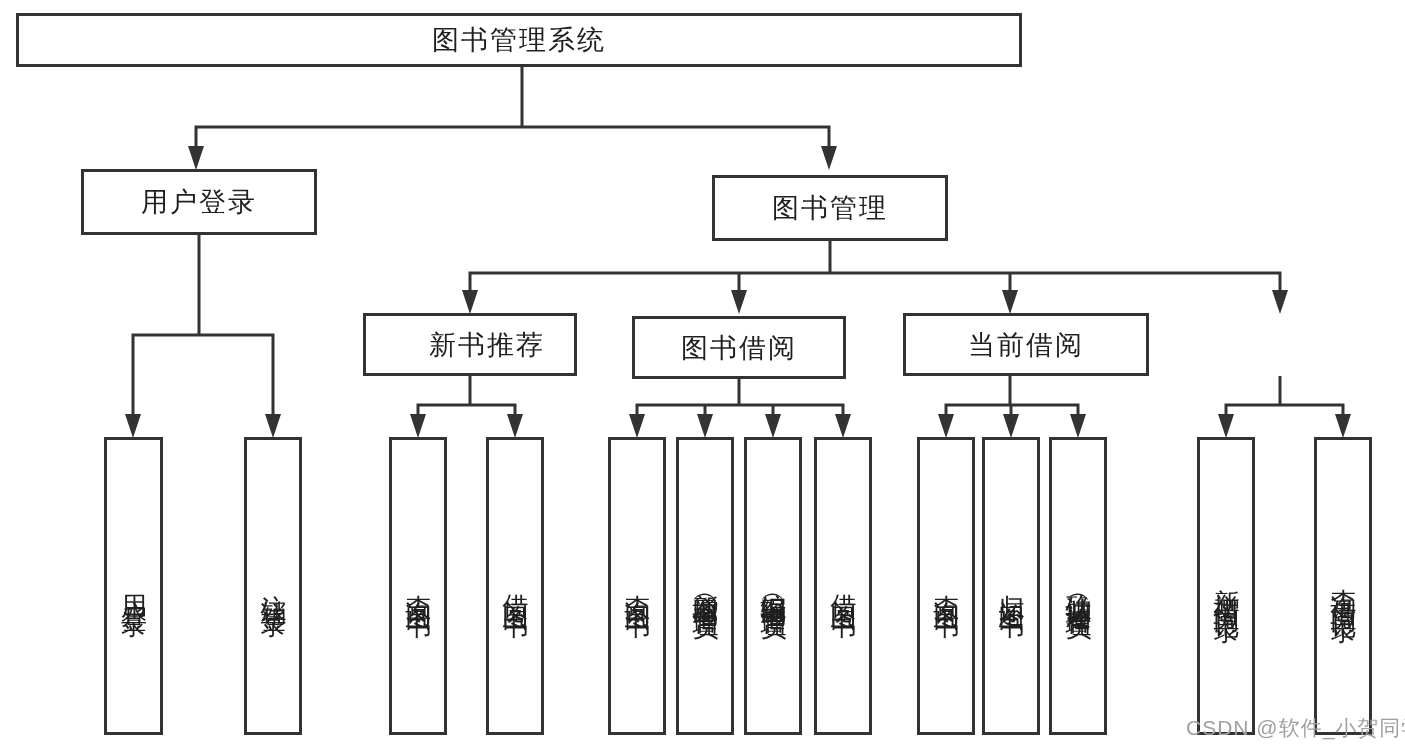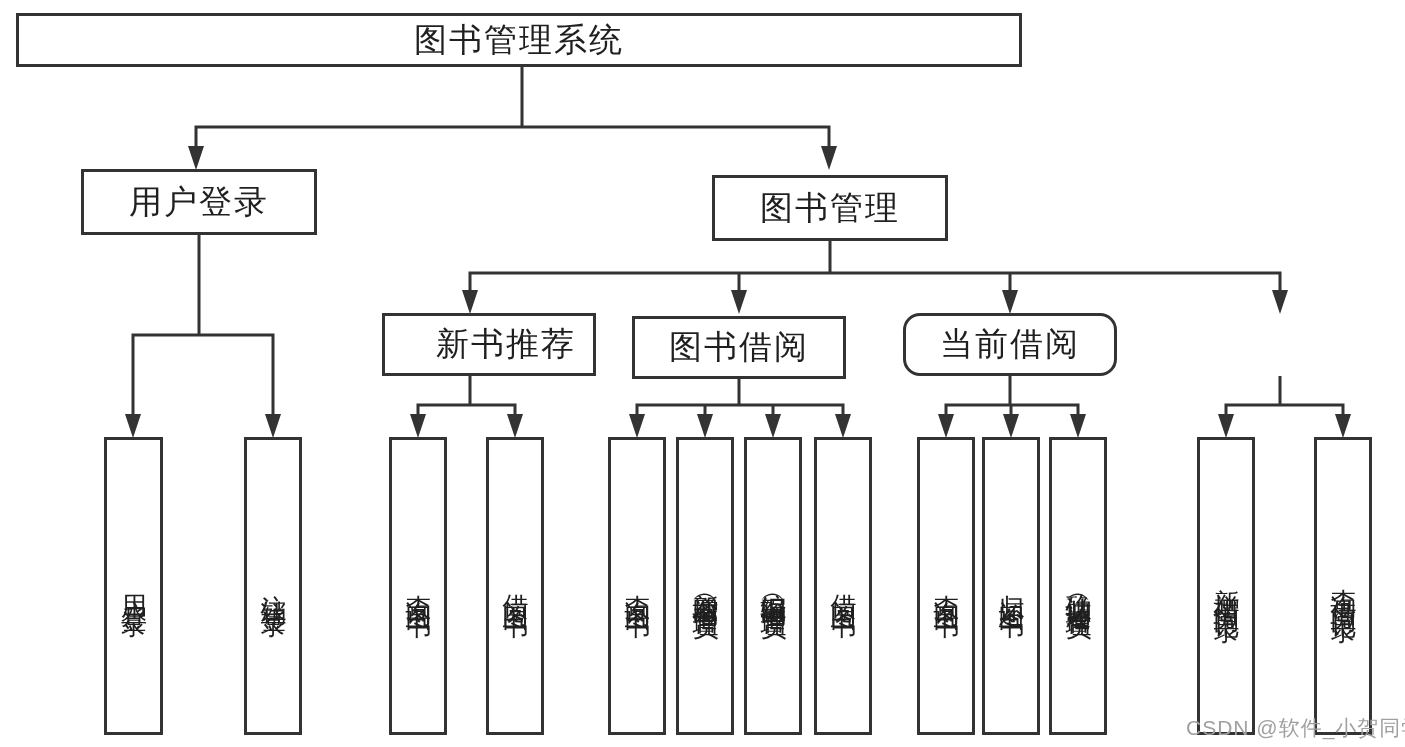--- a/index.html
+++ b/index.html
@@ -22,21 +22,21 @@
     box-sizing: border-box;
     border: 3px solid #333333;
     background: #ffffff;
     display: flex;
     align-items: center;
     justify-content: center;
     color: #1f1f1f;
     z-index: 2;
   }
   .h-label span {
-    font-size: 33px;
+    font-size: 27px;
     letter-spacing: 2px;
     white-space: nowrap;
   }
   .leaf span {
     writing-mode: vertical-rl;
     font-size: 26px;
     line-height: 1.15;
     letter-spacing: 6px;
     max-height: 292px;
   }
@@ -100,27 +100,27 @@
     <span>图书管理系统</span>
   </div>
 
   <div class="node h-label" style="left:81px; top:169px; width:236px; height:66px;">
     <span>用户登录</span>
   </div>
   <div class="node h-label" style="left:712px; top:175px; width:236px; height:66px;">
     <span>图书管理</span>
   </div>
 
-  <div class="node h-label" style="left:382px; top:313px; width:214px; height:63px;padding-left:34px;">
+  <div class="node h-label" style="left:363px; top:313px; width:214px; height:63px;padding-left:34px;">
     <span>新书推荐</span>
   </div>
   <div class="node h-label" style="left:632px; top:316px; width:214px; height:63px;">
     <span>图书借阅</span>
   </div>
-  <div class="node h-label" style="left:903px; top:313px; width:214px; height:63px;border-radius:17px;">
+  <div class="node h-label" style="left:903px; top:313px; width:246px; height:63px;">
     <span>当前借阅</span>
   </div>
 
   <div class="node leaf" style="left:104px; top:437px; width:59px; height:298px;">
     <span>用户登录</span>
   </div>
   <div class="node leaf" style="left:244px; top:437px; width:58px; height:298px;">
     <span>注销登录</span>
   </div>
 

